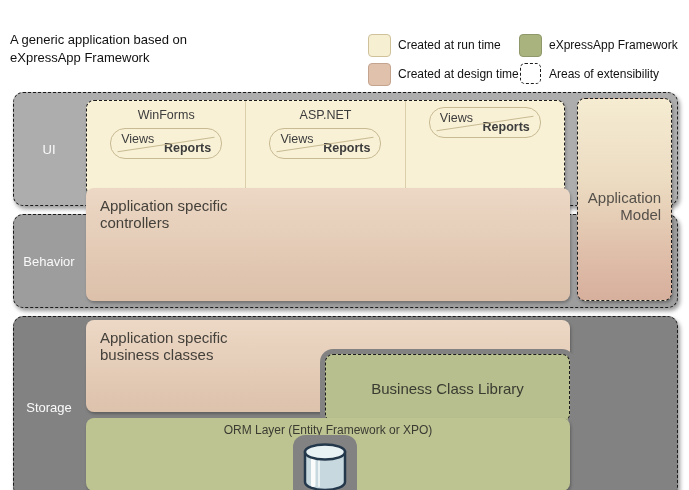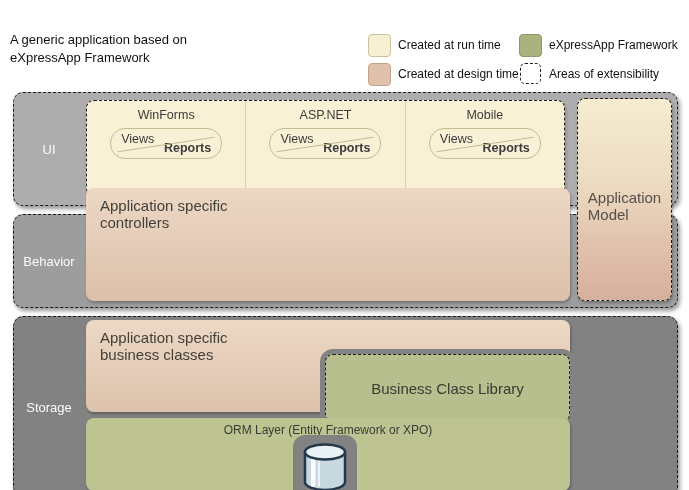--- a/index.html
+++ b/index.html
@@ -37,21 +37,21 @@
   .vr-views{position:absolute;left:10px;top:3px;}
   .vr-reports{position:absolute;right:10px;bottom:3px;font-weight:bold;}
   .vr-line{position:absolute;left:6px;right:6px;top:50%;height:1px;background:#c8ba92;
            transform:rotate(-8.5deg);}
   
   .box{position:absolute;box-sizing:border-box;border-radius:8px;
        box-shadow:1px 2px 3px rgba(0,0,0,0.28);font-size:15px;color:#44403a;}
   #app-model{left:577px;top:74px;width:95px;height:203px;
              border:1.5px dashed #1b1b1b;
              background:linear-gradient(180deg,#f5ecd2 0%,#ecdcc2 40%,#e0c0ab 75%,#d7af9d 100%);
-             display:flex;align-items:center;justify-content:center;text-align:left;
+             display:flex;align-items:center;justify-content:center;text-align:right;
              padding-top:12px;color:#55504a;}
   #controllers{left:86px;top:164px;width:484px;height:113px;
                background:linear-gradient(180deg,#ecd8c5,#dcc0aa);
                padding:9px 0 0 14px;}
   #controller-library{left:325px;top:212px;width:245px;height:65px;
                       background:#b6bf8d;border:1.5px dashed #1b1b1b;
                       box-shadow:0 0 0 5px #9d9d9d;
                       display:flex;align-items:center;justify-content:center;color:#3b3b32;}
   #business-classes{left:86px;top:296px;width:484px;height:92px;
                     background:linear-gradient(180deg,#ecd8c5,#ddc2ac);
@@ -109,21 +109,20 @@
     </div>
     <div class="platform-col">
       <div class="platform-title">ASP.NET</div>
       <div class="vr-oval">
         <span class="vr-views">Views</span>
         <span class="vr-reports">Reports</span>
         <span class="vr-line"></span>
       </div>
     </div>
     <div class="platform-col">
-      <div class="platform-title">Mobile</div>
       <div class="vr-oval">
         <span class="vr-views">Views</span>
         <span class="vr-reports">Reports</span>
         <span class="vr-line"></span>
       </div>
     </div>
   </div>
 
   <div class="box pre" id="controllers">Application specific
 controllers</div>

